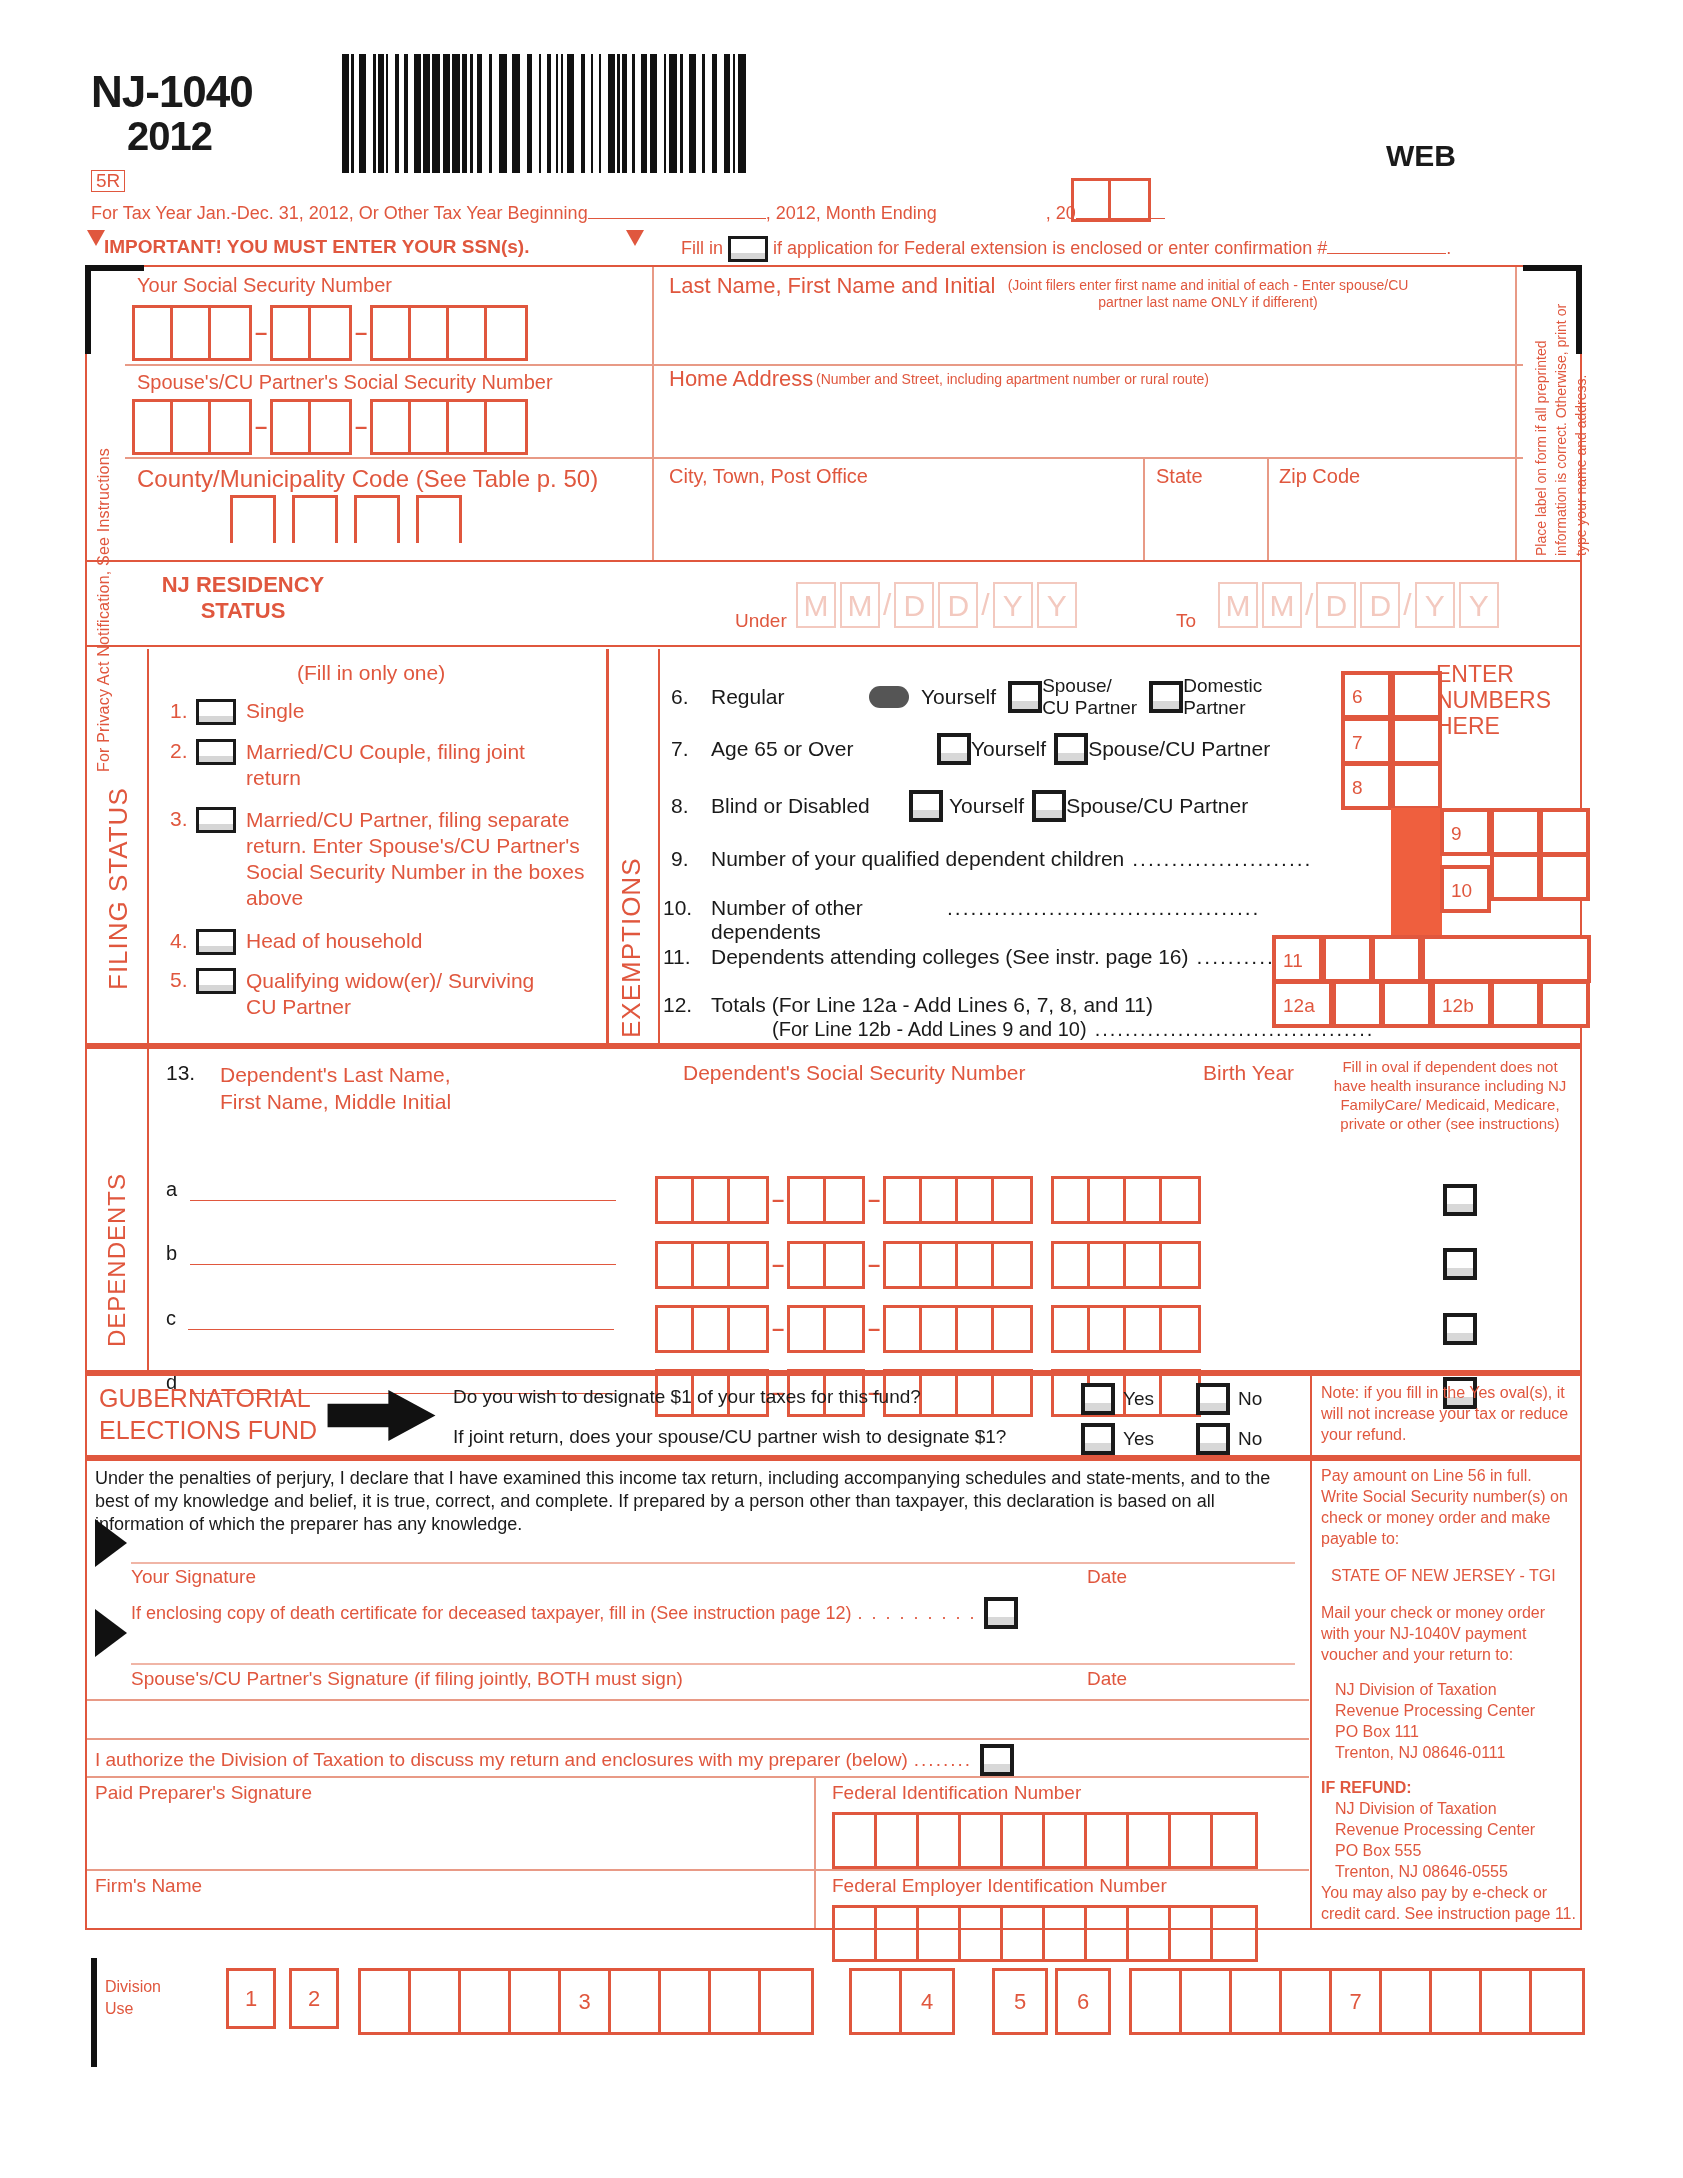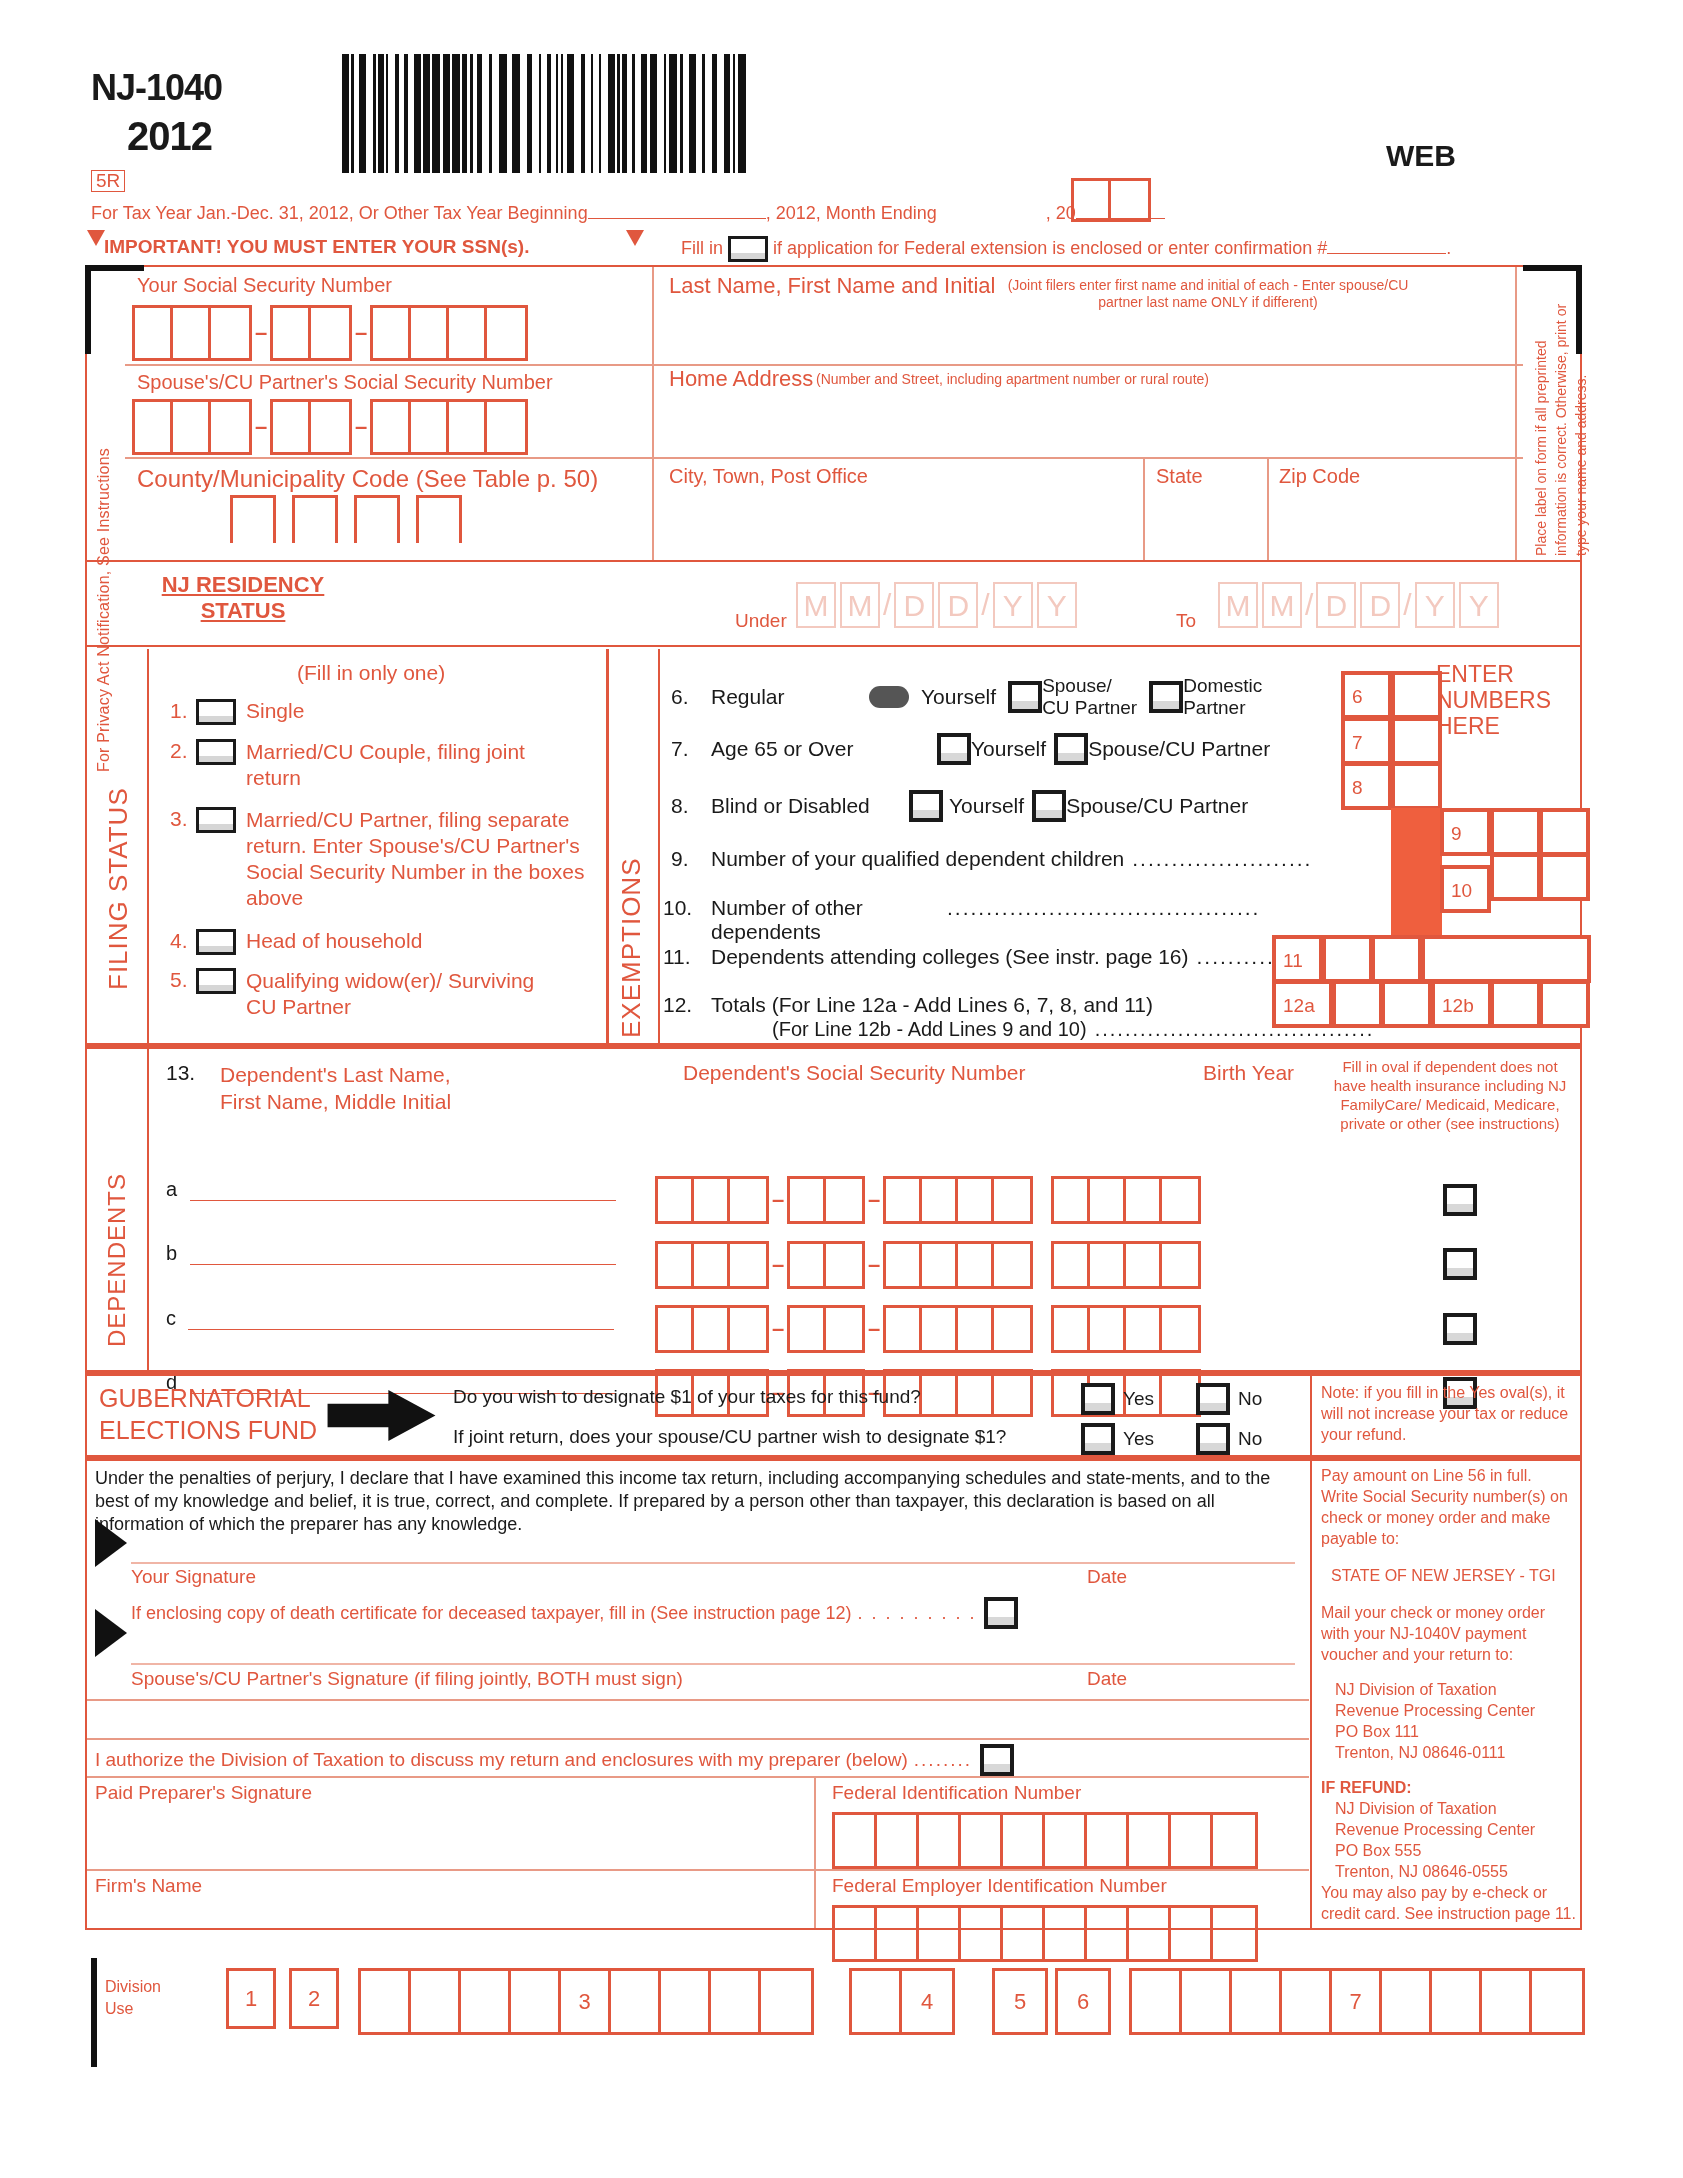--- a/index.html
+++ b/index.html
@@ -2,21 +2,21 @@
 <html><head>
 <meta charset="utf-8">
 <style>
   html,body{margin:0;padding:0;background:#ffffff;}
   body{width:1683px;height:2178px;font-family:"Liberation Sans",sans-serif;color:#e0573e;position:relative;overflow:hidden;}
   .page{position:absolute;left:0;top:0;width:1683px;height:2178px;}
   .abs{position:absolute;}
   .b{font-weight:bold;}
 
   
-  #hdr-formno{left:91px;top:67px;font-size:36px;font-weight:bold;color:#1a1a1a;letter-spacing:-1px;}
+  #hdr-formno{left:91px;top:67px;font-size:44px;font-weight:bold;color:#1a1a1a;letter-spacing:-1px;}
   #hdr-year{left:127px;top:114px;font-size:40px;font-weight:bold;color:#1a1a1a;letter-spacing:-1px;}
   #hdr-5r{left:91px;top:170px;border:1.5px solid #e0573e;padding:0px 4px;font-size:19px;line-height:20px;}
   #barcode{left:342px;top:54px;width:406px;height:119px;}
   #barcode i{display:inline-block;height:119px;background:#111;vertical-align:top;}
   #hdr-state{left:782px;top:75px;width:653px;text-align:center;font-size:27px;font-weight:bold;line-height:32px;}
   #hdr-web{left:1386px;top:139px;font-size:30px;font-weight:bold;color:#1a1a1a;}
   #hdr-monthbox{left:1071px;top:178px;}
   #hdr-taxyear{left:91px;top:203px;font-size:18px;white-space:nowrap;}
   #hdr-important{left:104px;top:236px;font-size:19px;font-weight:bold;white-space:nowrap;}
   #hdr-fillin{left:681px;top:236px;font-size:18px;white-space:nowrap;}
@@ -161,21 +161,21 @@
   <div class="abs" style="left:669px;top:465px;font-size:20px;">City, Town, Post Office</div>
   <div class="abs" style="left:655px;top:493px;width:485px;height:63px;"></div>
   <div class="abs" style="left:1156px;top:465px;font-size:20px;">State</div>
   <div class="abs" style="left:1146px;top:493px;width:119px;height:63px;"></div>
   <div class="abs" style="left:1279px;top:465px;font-size:20px;">Zip Code</div>
   <div class="abs" style="left:1271px;top:493px;width:242px;height:63px;"></div>
 
   <div class="abs vert" style="left:1531px;top:279px;height:277px;width:44px;font-size:14px;line-height:20px;text-align:left;">Place label on form if all preprinted information is correct.  Otherwise, print or type your name and address.</div>
 
   <div class="abs" style="left:85px;top:562px;width:1497px;height:85px;border:2px solid #e0573e;border-top:none;box-sizing:border-box;"></div>
-  <div class="abs" style="left:144px;top:572px;width:198px;text-align:center;font-size:22px;font-weight:bold;line-height:26px;text-decoration:underline;">
+  <div class="abs" style="left:144px;top:572px;width:198px;text-align:center;font-size:22px;font-weight:bold;line-height:26px;">
     <div>NJ RESIDENCY</div>
     <div>STATUS</div>
   </div>
   <div class="abs" style="left:735px;top:610px;font-size:19px;">Under</div>
   <div class="abs mdy" style="left:794px;top:582px;">
     <div class="cell">M</div>
     <div class="cell">M</div>
     <div class="sl">/</div>
     <div class="cell">D</div>
     <div class="cell">D</div>

